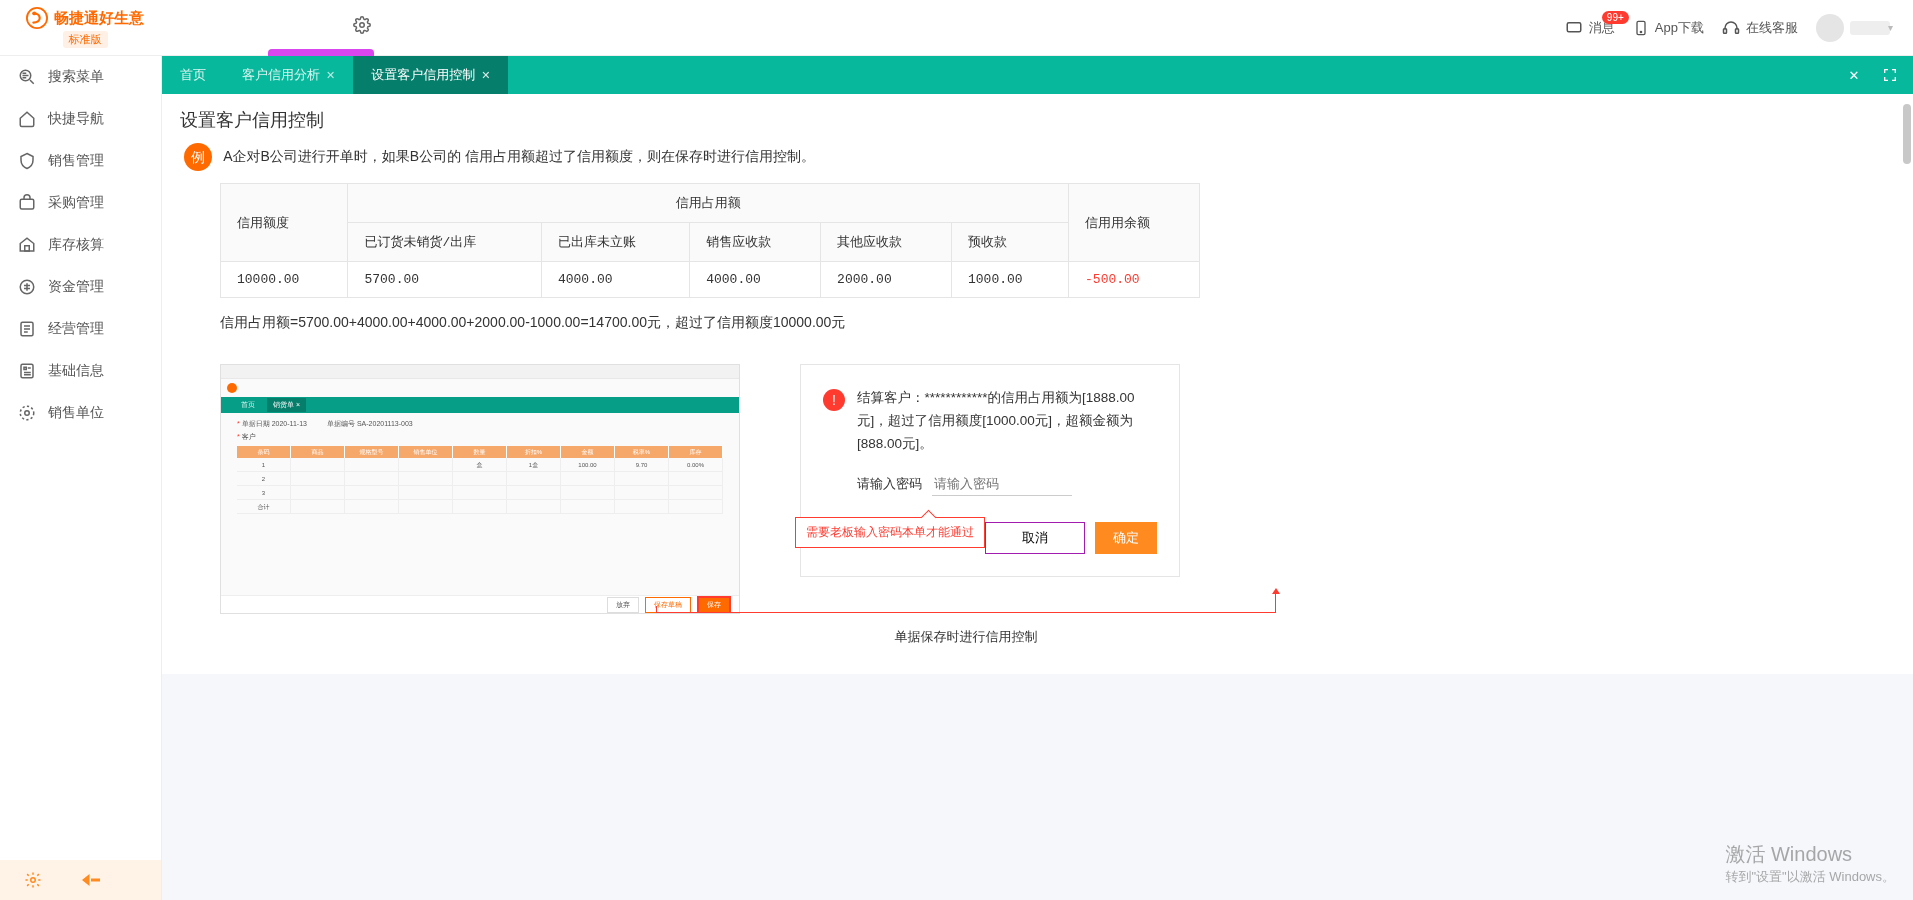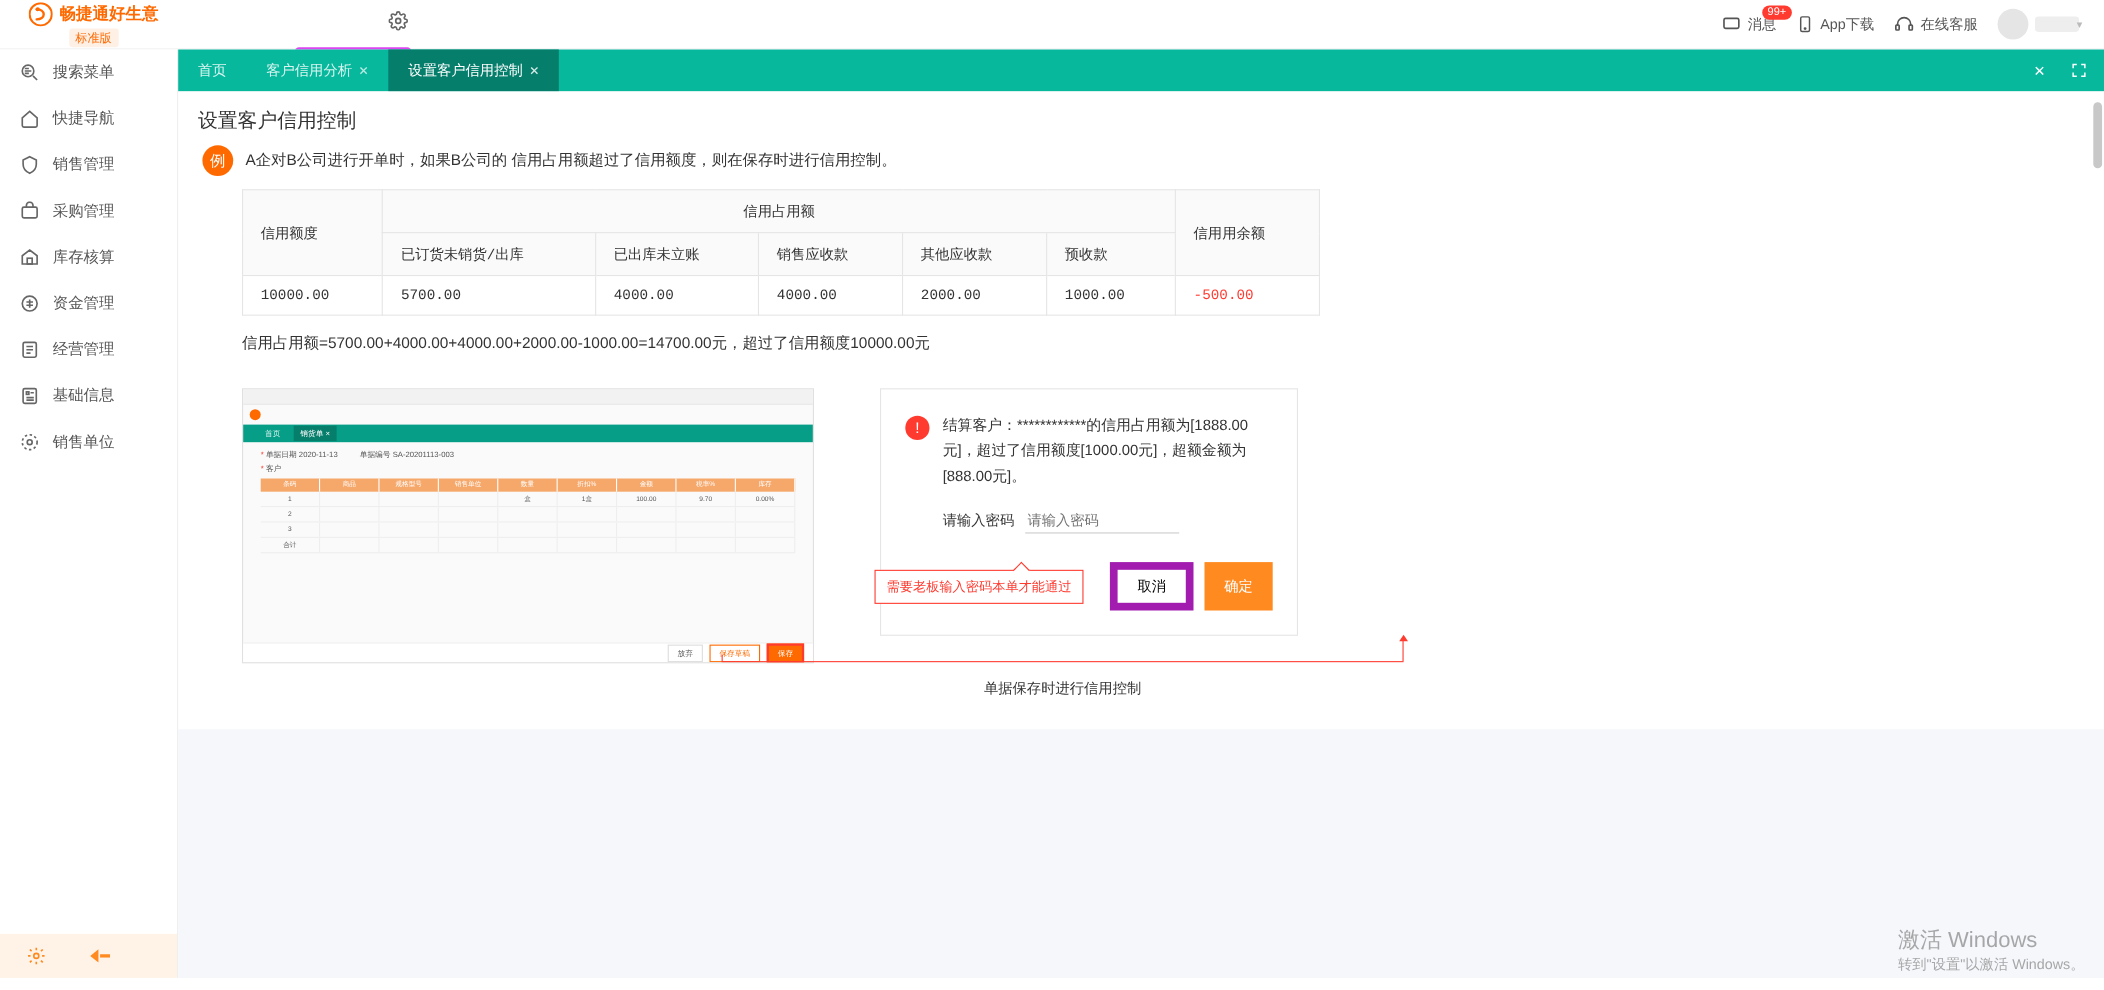--- a/index.html
+++ b/index.html
@@ -1,19 +1,19 @@
 <!DOCTYPE html>
 <html><head>
 <meta charset="utf-8">
 <style>
 * { box-sizing: border-box; margin: 0; padding: 0; }
 body { font-family: "Microsoft YaHei", Arial, sans-serif; font-size: 13px; color: #333; background: #fff; overflow: hidden; }
 
 
-.top-header { height: 45px; display: flex; align-items: center; padding: 0 8px; border-bottom: 1px solid #eee; }
+.top-header { height: 56px; display: flex; align-items: center; padding: 0 8px; border-bottom: 1px solid #eee; }
 .logo-block { width: 154px; display: flex; flex-direction: column; align-items: center; justify-content: center; gap: 2px; }
 .logo-row { display: flex; align-items: center; gap: 6px; }
 .logo-mark { width: 22px; height: 22px; }
 .logo-text { font-size: 15px; font-weight: 600; color: #ff6a00; }
 .logo-sub { font-size: 11px; color: #ff6a00; background: #fff0e6; padding: 1px 6px; border-radius: 3px; }
 .header-left { display: flex; align-items: flex-end; gap: 12px; margin-left: 20px; flex-direction: column; }
 .period-select { display: flex; align-items: center; gap: 40px; font-size: 14px; color: #333; padding: 4px 8px; cursor: pointer; }
 .chev-down { color: #ff6a00; font-size: 12px; }
 .gear-btn { width: 24px; height: 24px; display: flex; align-items: center; justify-content: center; color: #555; cursor: pointer; }
 .try-btn { background: #d946ef; color: #fff; padding: 7px 14px; border-radius: 4px; font-size: 13px; cursor: pointer; text-decoration: underline; }
@@ -82,21 +82,21 @@
 .dlg-card { width: 380px; border: 1px solid #e5e5e5; background: #fff; padding: 22px; position: relative; }
 .dlg-row1 { display: flex; gap: 12px; }
 .dlg-ico { width: 22px; height: 22px; border-radius: 50%; background: #ff3b30; color: #fff; display: flex; align-items: center; justify-content: center; font-size: 14px; flex-shrink: 0; margin-top: 2px; }
 .dlg-msg { font-size: 13.5px; line-height: 1.7; }
 .dlg-input-row { display: flex; align-items: center; gap: 10px; margin-top: 16px; margin-left: 34px; }
 .dlg-input-lbl { font-size: 13px; }
 .dlg-input { border: none; border-bottom: 1px solid #ccc; padding: 4px 2px; font-size: 13px; width: 140px; color: #aaa; outline: none; }
 .dlg-tip { position: absolute; left: -6px; bottom: 28px; background: #fff; border: 1px solid #ff3b30; color: #ff3b30; font-size: 12px; padding: 6px 10px; }
 .dlg-tip::after { content: ""; position: absolute; top: -6px; right: 50px; width: 10px; height: 10px; background: #fff; border-left: 1px solid #ff3b30; border-top: 1px solid #ff3b30; transform: rotate(45deg); }
 .dlg-btns { display: flex; justify-content: flex-end; gap: 10px; margin-top: 26px; }
-.dlg-cancel { border: 7px solid #a21caf; padding: 6px 18px; font-size: 13px; cursor: pointer; background: #fff; }
+.dlg-cancel { border: 1px solid #a21caf; padding: 6px 36px; font-size: 13px; cursor: pointer; background: #fff; }
 .dlg-ok { background: #ff8a1f; color: #fff; border: none; padding: 6px 18px; font-size: 13px; cursor: pointer; }
 
 .arrow-box { position: absolute; left: 436px; top: 248px; width: 620px; height: 40px; }
 .arrow-line-h { position: absolute; top: 0; left: 0; width: 100%; border-top: 1px solid #ff3b30; }
 .arrow-line-v { position: absolute; top: -20px; right: 0; height: 20px; border-left: 1px solid #ff3b30; }
 .arrow-line-v2 { position: absolute; top: -6px; left: 0; height: 6px; border-left: 1px solid #ff3b30; }
 .arrow-head { position: absolute; top: -24px; right: -4px; width: 0; height: 0; border-left: 4px solid transparent; border-right: 4px solid transparent; border-bottom: 6px solid #ff3b30; }
 .arrow-caption { position: absolute; top: 16px; left: 0; width: 100%; text-align: center; font-size: 13px; color: #333; }
 
 

